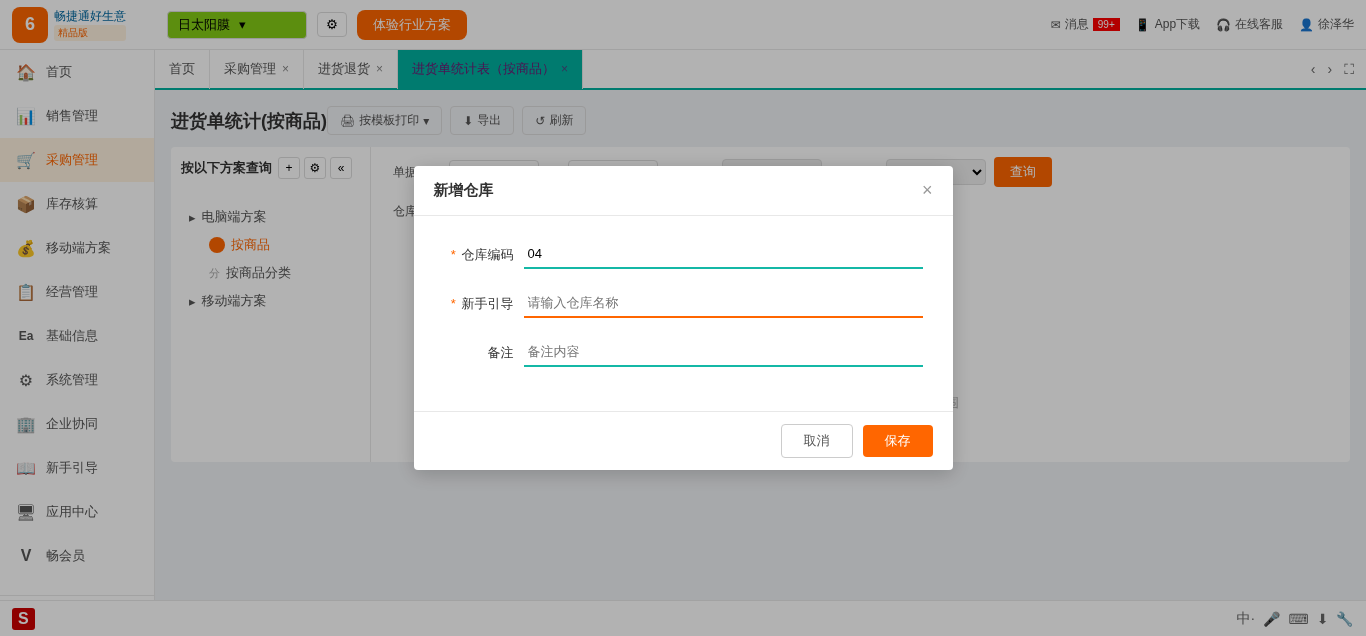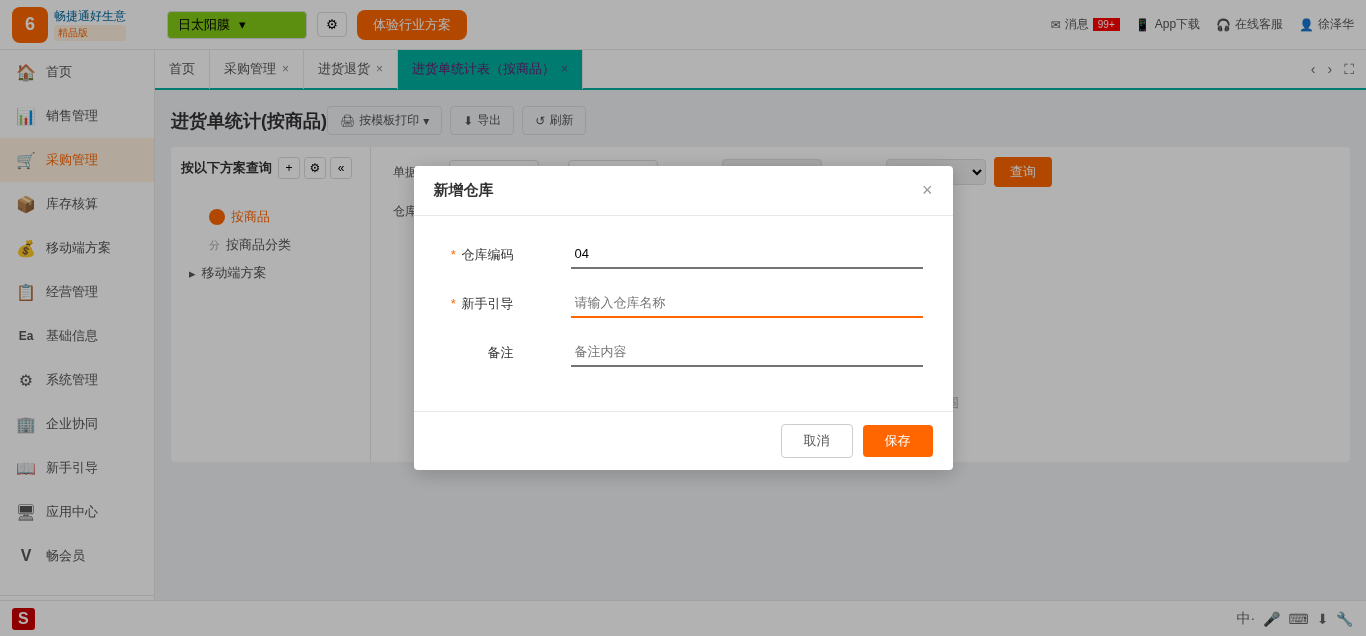--- a/index.html
+++ b/index.html
@@ -178,25 +178,24 @@
       margin-bottom: 20px;
       gap: 10px;
     }
     .form-label {
       width: 70px; text-align: right; font-size: 13px; color: #333;
       flex-shrink: 0;
     }
     .required { color: #f60; margin-right: 2px; }
     .form-input {
       flex: 1;
-      border: none; border-bottom: 2px solid #737373;
+      border: none; border-bottom: 2px solid #14b8a6;
       padding: 6px 4px;
       font-size: 13px;
       outline: none;
-      margin-left: 47px;
     }
     .form-input.active { border-bottom-color: #f60; }
     .form-select-wrapper {
       flex: 1; display: flex; align-items: center;
       border-bottom: 2px solid #e8e8e8;
       padding: 4px;
     }
     .form-select-wrapper input {
       flex: 1; border: none; outline: none; font-size: 13px; color: #aaa;
     }
@@ -391,20 +390,24 @@
     <div class="left-panel">
       <div class="panel-header">
         <span class="panel-label">按以下方案查询</span>
         <div class="panel-actions">
           <button class="icon-btn">+</button>
           <button class="icon-btn">⚙</button>
           <button class="icon-btn">«</button>
         </div>
       </div>
 
+      <div class="tree-item">
+        <span class="chevron-right"></span>
+        <span>电脑端方案</span>
+      </div>
       <div class="sub-tree">
         <div class="tree-item active">
           <div class="orange-circle"></div>
           <span>按商品</span>
         </div>
         <div class="tree-item">
           <span style="font-size:11px; color:#aaa;">分</span>
           <span>按商品分类</span>
         </div>
       </div>

